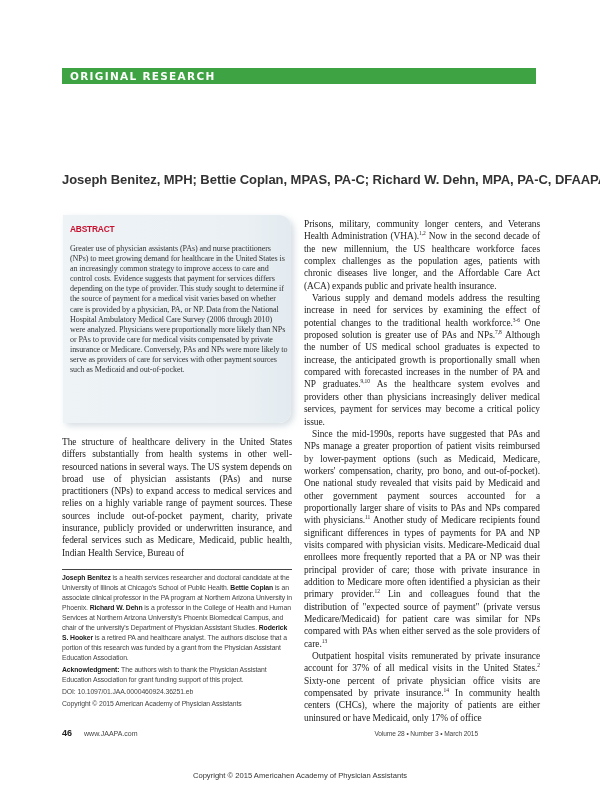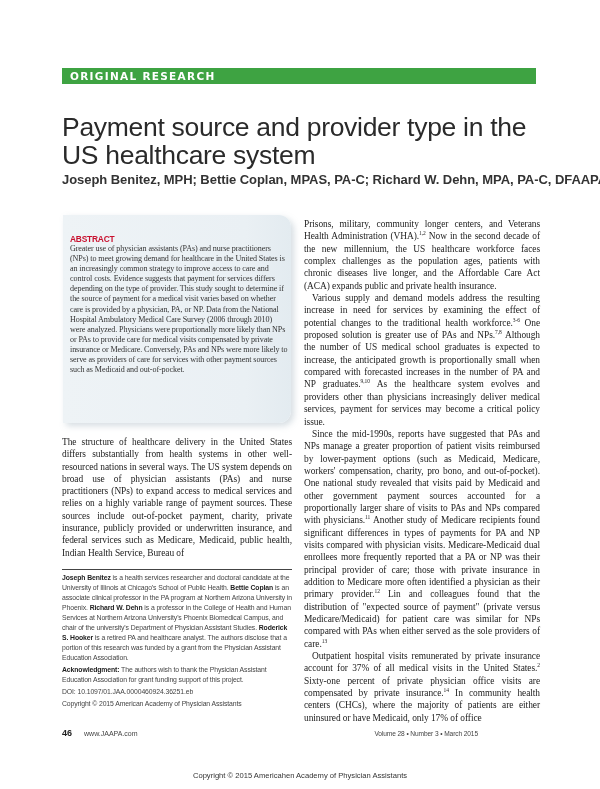--- a/index.html
+++ b/index.html
@@ -31,21 +31,21 @@
     white-space: nowrap;
   }
 
   .abstract {
     position: absolute; left: 63px; top: 215px; width: 228px; height: 208px;
     background: linear-gradient(90deg, #eef3f6 0%, #eaf0f4 80%, #e3ebf0 100%);
     border-top-right-radius: 12px; border-bottom-right-radius: 12px;
     box-shadow: 3px 3px 6px rgba(140,160,175,0.35);
   }
   .abstract-heading {
-    position: absolute; left: 7px; top: 19px;
+    position: absolute; left: 7px; top: 9px;
     font-family: "Liberation Sans", sans-serif; font-weight: bold;
     font-size: 8.4px; color: #c8102e; letter-spacing: -0.2px;
   }
   .abstract-body {
     position: absolute; left: 7px; top: 29px; width: 218px;
     font-family: "Liberation Serif", serif; font-size: 8.1px;
     line-height: 10.1px; color: #333; letter-spacing: -0.1px;
   }
   .abstract-body p { margin: 0; }
   .keywords { margin-top: 2px !important; }
@@ -101,21 +101,20 @@
 </style>
 </head>
 <body>
 
 <div class="page">
 
   <div class="banner">
     <span class="banner-label">ORIGINAL RESEARCH</span>
   </div>
 
-  <h1 class="title" style="margin:0;">Payment source and provider type in the US healthcare system</h1>
 
   <div class="authors">Joseph Benitez, MPH; Bettie Coplan, MPAS, PA-C; Richard W. Dehn, MPA, PA-C, DFAAPA; Roderick S. Hooker, PhD, PA</div>
 
   <div class="abstract">
     <div class="abstract-heading">ABSTRACT</div>
     <div class="abstract-body">
       <p>Greater use of physician assistants (PAs) and nurse practitioners (NPs) to meet growing demand for healthcare in the United States is an increasingly common strategy to improve access to care and control costs. Evidence suggests that payment for services differs depending on the type of provider. This study sought to determine if the source of payment for a medical visit varies based on whether care is provided by a physician, PA, or NP. Data from the National Hospital Ambulatory Medical Care Survey (2006 through 2010) were analyzed. Physicians were proportionally more likely than NPs or PAs to provide care for medical visits compensated by private insurance or Medicare. Conversely, PAs and NPs were more likely to serve as providers of care for services with other payment sources such as Medicaid and out-of-pocket.</p>
     </div>
   </div>
 

